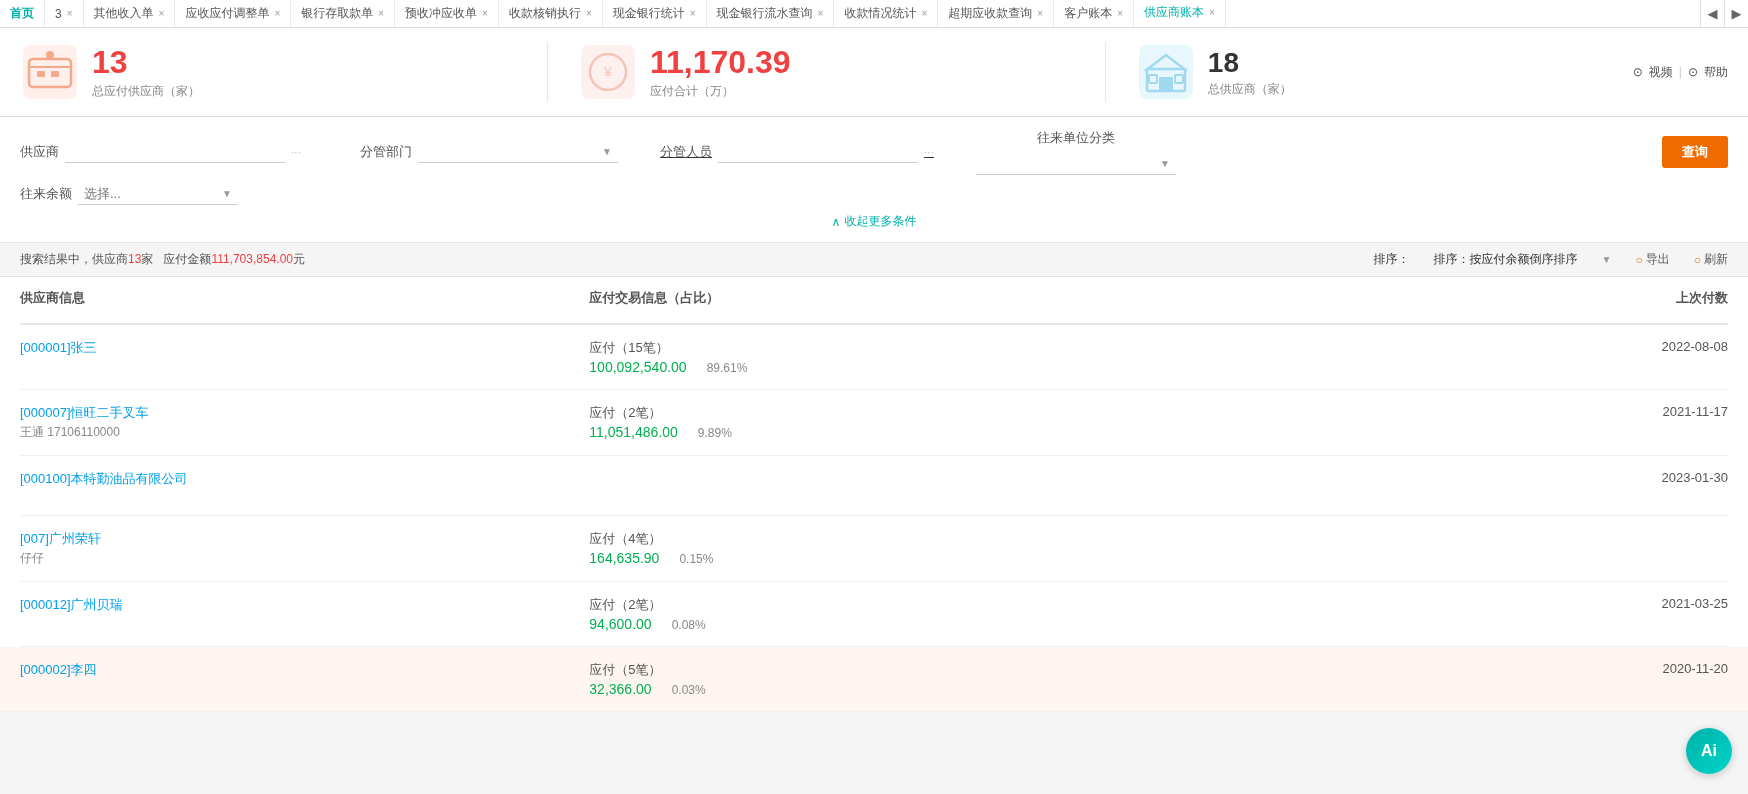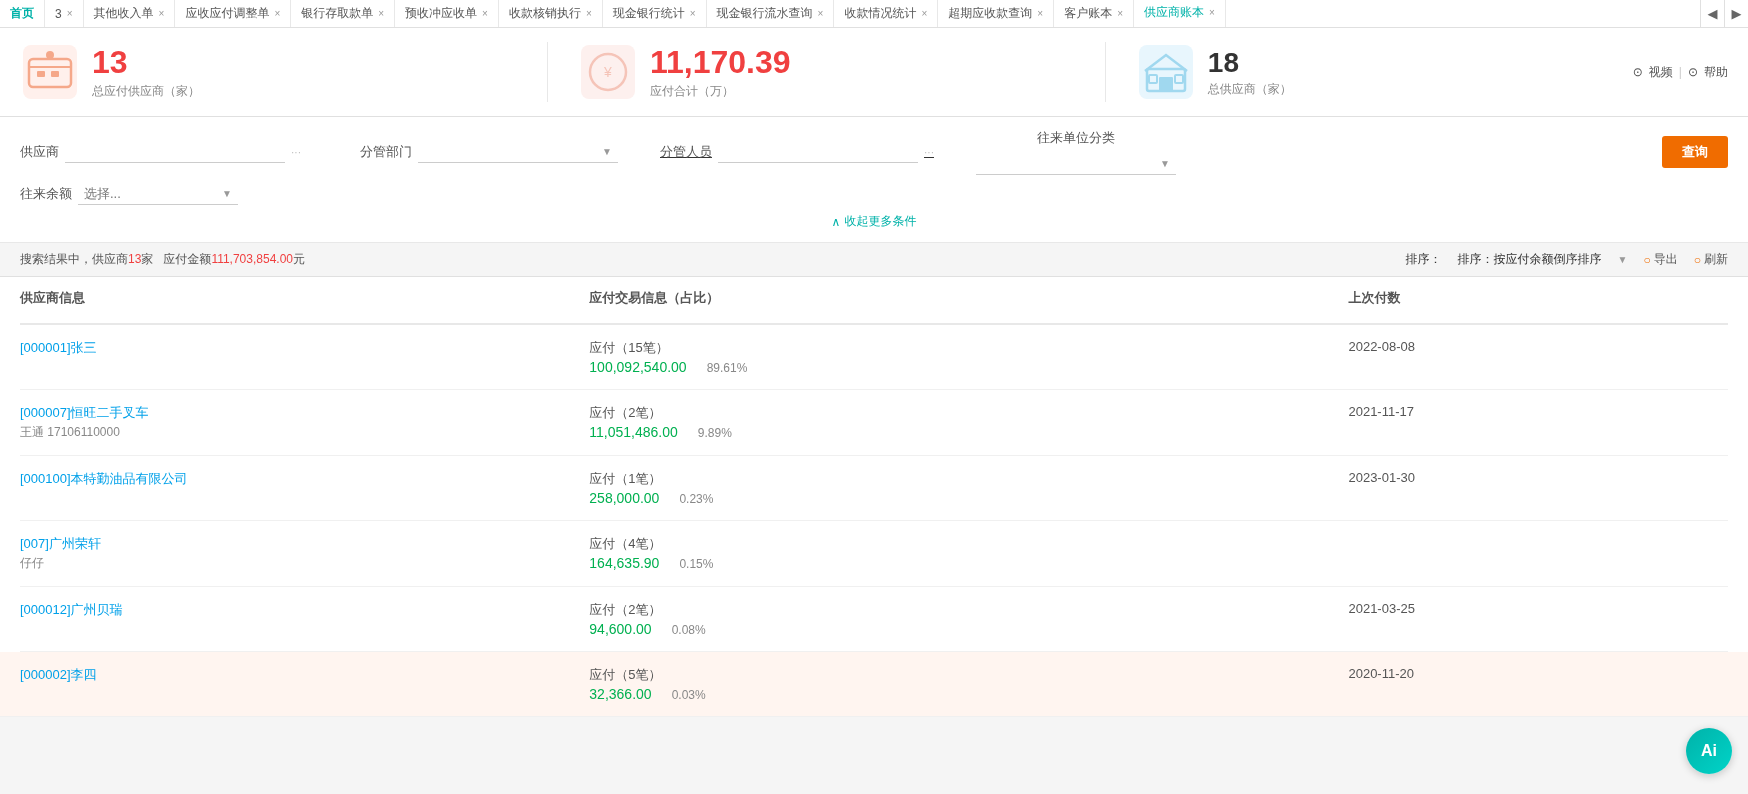--- a/index.html
+++ b/index.html
@@ -64,35 +64,35 @@
       width: fit-content;
     }
 
     
     .result-bar {
       display: flex; align-items: center; justify-content: space-between;
       background: #f5f5f5; padding: 8px 20px; border-bottom: 1px solid #e0e0e0;
       font-size: 12px; color: #555;
     }
     .result-bar .highlight { color: #f04040; }
-    .result-actions { display: flex; align-items: center; gap: 16px; color: #555; font-size: 12px; }
+    .result-actions { display: flex; align-items: center; gap: 24px; color: #555; font-size: 12px; }
     .result-actions .sort-label { color: #333; }
     .result-actions .sort-value { color: #333; cursor: pointer; }
     .result-actions .action-btn { display: flex; align-items: center; gap: 3px; cursor: pointer; color: #555; }
     .action-btn-icon { color: #f06c00; }
 
     
     .table-container { background: #fff; padding: 0 20px; }
     .table-header-row {
       display: flex; align-items: center; padding: 12px 0 16px;
       border-bottom: 2px solid #e8e8e8; font-weight: bold; font-size: 13px; color: #555;
     }
     .col-supplier { flex: 3; }
     .col-payable { flex: 4; }
-    .col-lastpay { flex: 2; }
+    .col-lastpay { flex: 2; text-align: right; }
 
     .table-row {
       display: flex; align-items: flex-start; padding: 14px 0;
       border-bottom: 1px solid #f0f0f0; min-height: 60px;
     }
     .table-row.highlighted { background: #fff5f0; margin: 0 -20px; padding: 14px 20px; }
     .supplier-link { color: #00a0e9; cursor: pointer; font-size: 13px; text-decoration: none; }
     .supplier-sub { color: #888; font-size: 12px; margin-top: 2px; }
     .payable-label { color: #555; font-size: 13px; }
     .payable-amount { color: #00b050; font-size: 14px; font-weight: 500; margin-top: 2px; cursor: pointer; }
@@ -333,27 +333,20 @@
     </div>
     <div class="col-lastpay">
       <span class="last-pay-date">2021-11-17</span>
     </div>
   </div>
 
   <div class="table-row">
     <div class="col-supplier">
       <div><a class="supplier-link">[000100]本特勤油品有限公司</a></div>
     </div>
-    <div class="col-payable">
-      <div class="payable-label">应付（1笔）</div>
-      <div class="payable-row">
-        <span class="payable-amount">258,000.00</span>
-        <span class="payable-pct">0.23%</span>
-      </div>
-    </div>
     <div class="col-lastpay">
       <span class="last-pay-date">2023-01-30</span>
     </div>
   </div>
 
   <div class="table-row">
     <div class="col-supplier">
       <div><a class="supplier-link">[007]广州荣轩</a></div>
       <div class="supplier-sub">仔仔</div>
     </div>

